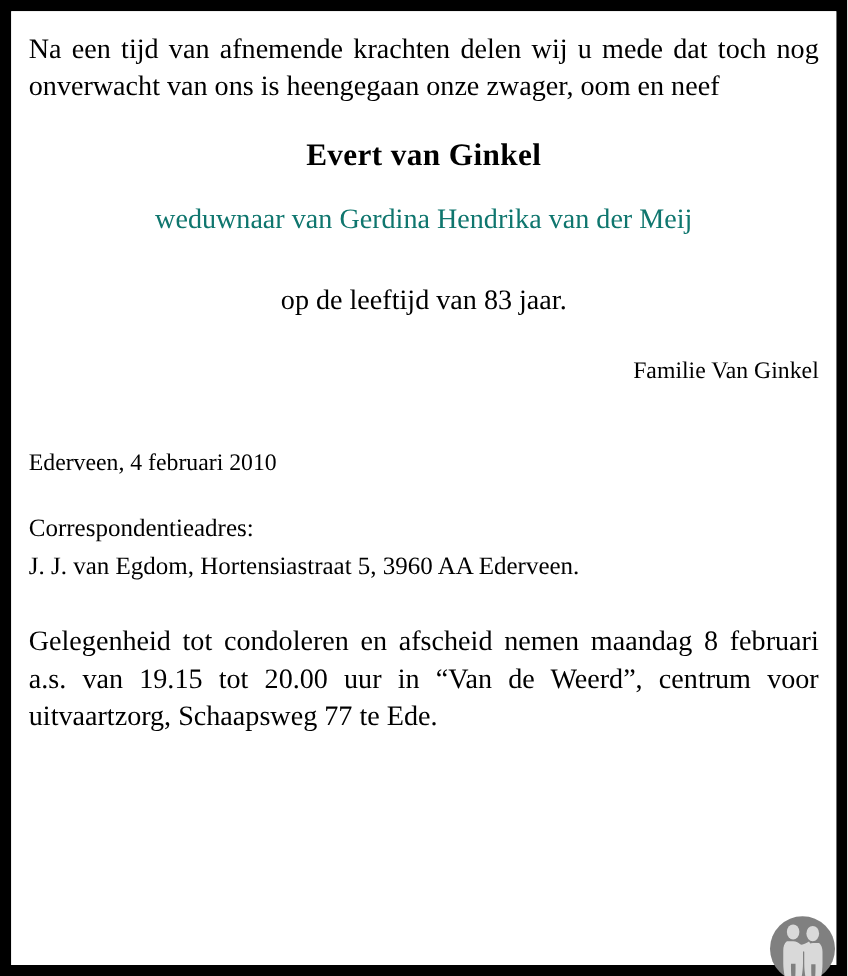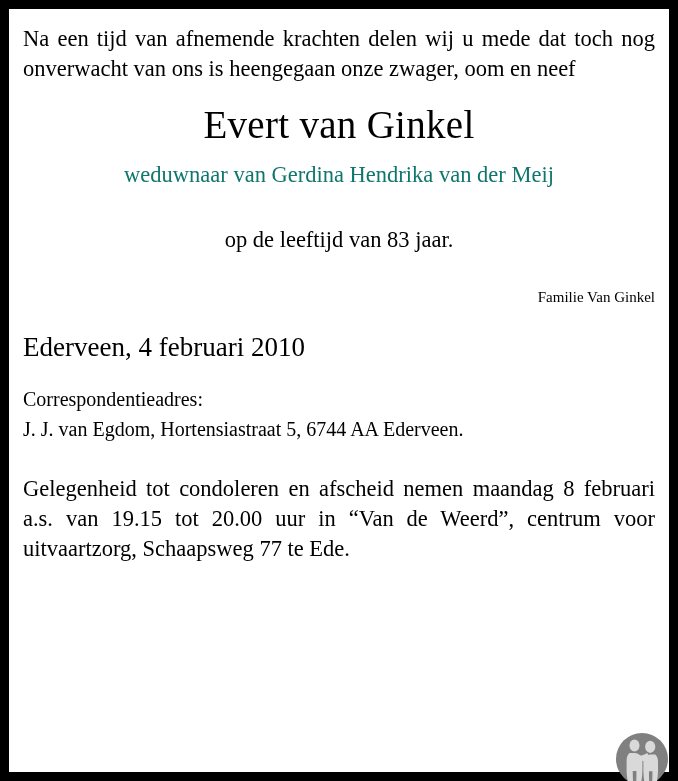--- a/index.html
+++ b/index.html
@@ -59,23 +59,23 @@
     text-justify: inter-word;
     margin: 0;
     hyphens: none;
   }
 
   .para-opening {
     margin-bottom: 0;
   }
 
   .deceased-name {
-    font-size: 39px;
+    font-size: 25px;
     line-height: 50px;
-    font-weight: normal;
+    font-weight: bold;
     text-align: center;
     color: #000000;
     margin: 16px 0 0 0;
     letter-spacing: 0.3px;
   }
 
   .spouse-line {
     font-size: 22.5px;
     line-height: 30px;
     text-align: center;
@@ -85,33 +85,33 @@
 
   .age-line {
     font-size: 22.5px;
     line-height: 30px;
     text-align: center;
     color: #000000;
     margin: 35px 0 0 0;
   }
 
   .family-line {
-    font-size: 15px;
+    font-size: 19px;
     line-height: 30px;
     text-align: right;
     color: #000000;
     margin: 27px 0 0 0;
   }
 
   .place-date {
-    font-size: 27px;
+    font-size: 19px;
     line-height: 30px;
     text-align: left;
     color: #000000;
-    margin: 20px 0 0 0;
+    margin: 44px 0 0 0;
   }
 
   .address-block {
     font-size: 20px;
     line-height: 30px;
     text-align: left;
     color: #000000;
     margin: 22px 0 0 0;
   }
 
@@ -154,21 +154,21 @@
     <p class="spouse-line">weduwnaar van Gerdina Hendrika van der Meij</p>
 
     <p class="age-line">op de leeftijd van 83 jaar.</p>
 
     <p class="family-line">Familie Van Ginkel</p>
 
     <p class="place-date">Ederveen, 4 februari 2010</p>
 
     <div class="address-block">
       <div>Correspondentieadres:</div>
-      <div>J. J. van Egdom, Hortensiastraat 5, 6744 AA Ederveen.</div>
+      <div>J. J. van Egdom, Hortensiastraat 5, 3960 AA Ederveen.</div>
     </div>
 
     <p class="para para-condolence">Gelegenheid tot condoleren en afscheid nemen maandag 8 februari a.s. van 19.15 tot 20.00 uur in “Van de Weerd”, centrum voor uitvaartzorg, Schaapsweg 77 te Ede.</p>
 
 
   </div>
 
   <div class="logo">
     <svg viewBox="0 0 56 56" xmlns="http://www.w3.org/2000/svg">
       <circle cx="28" cy="28" r="26" fill="#808080"></circle>

